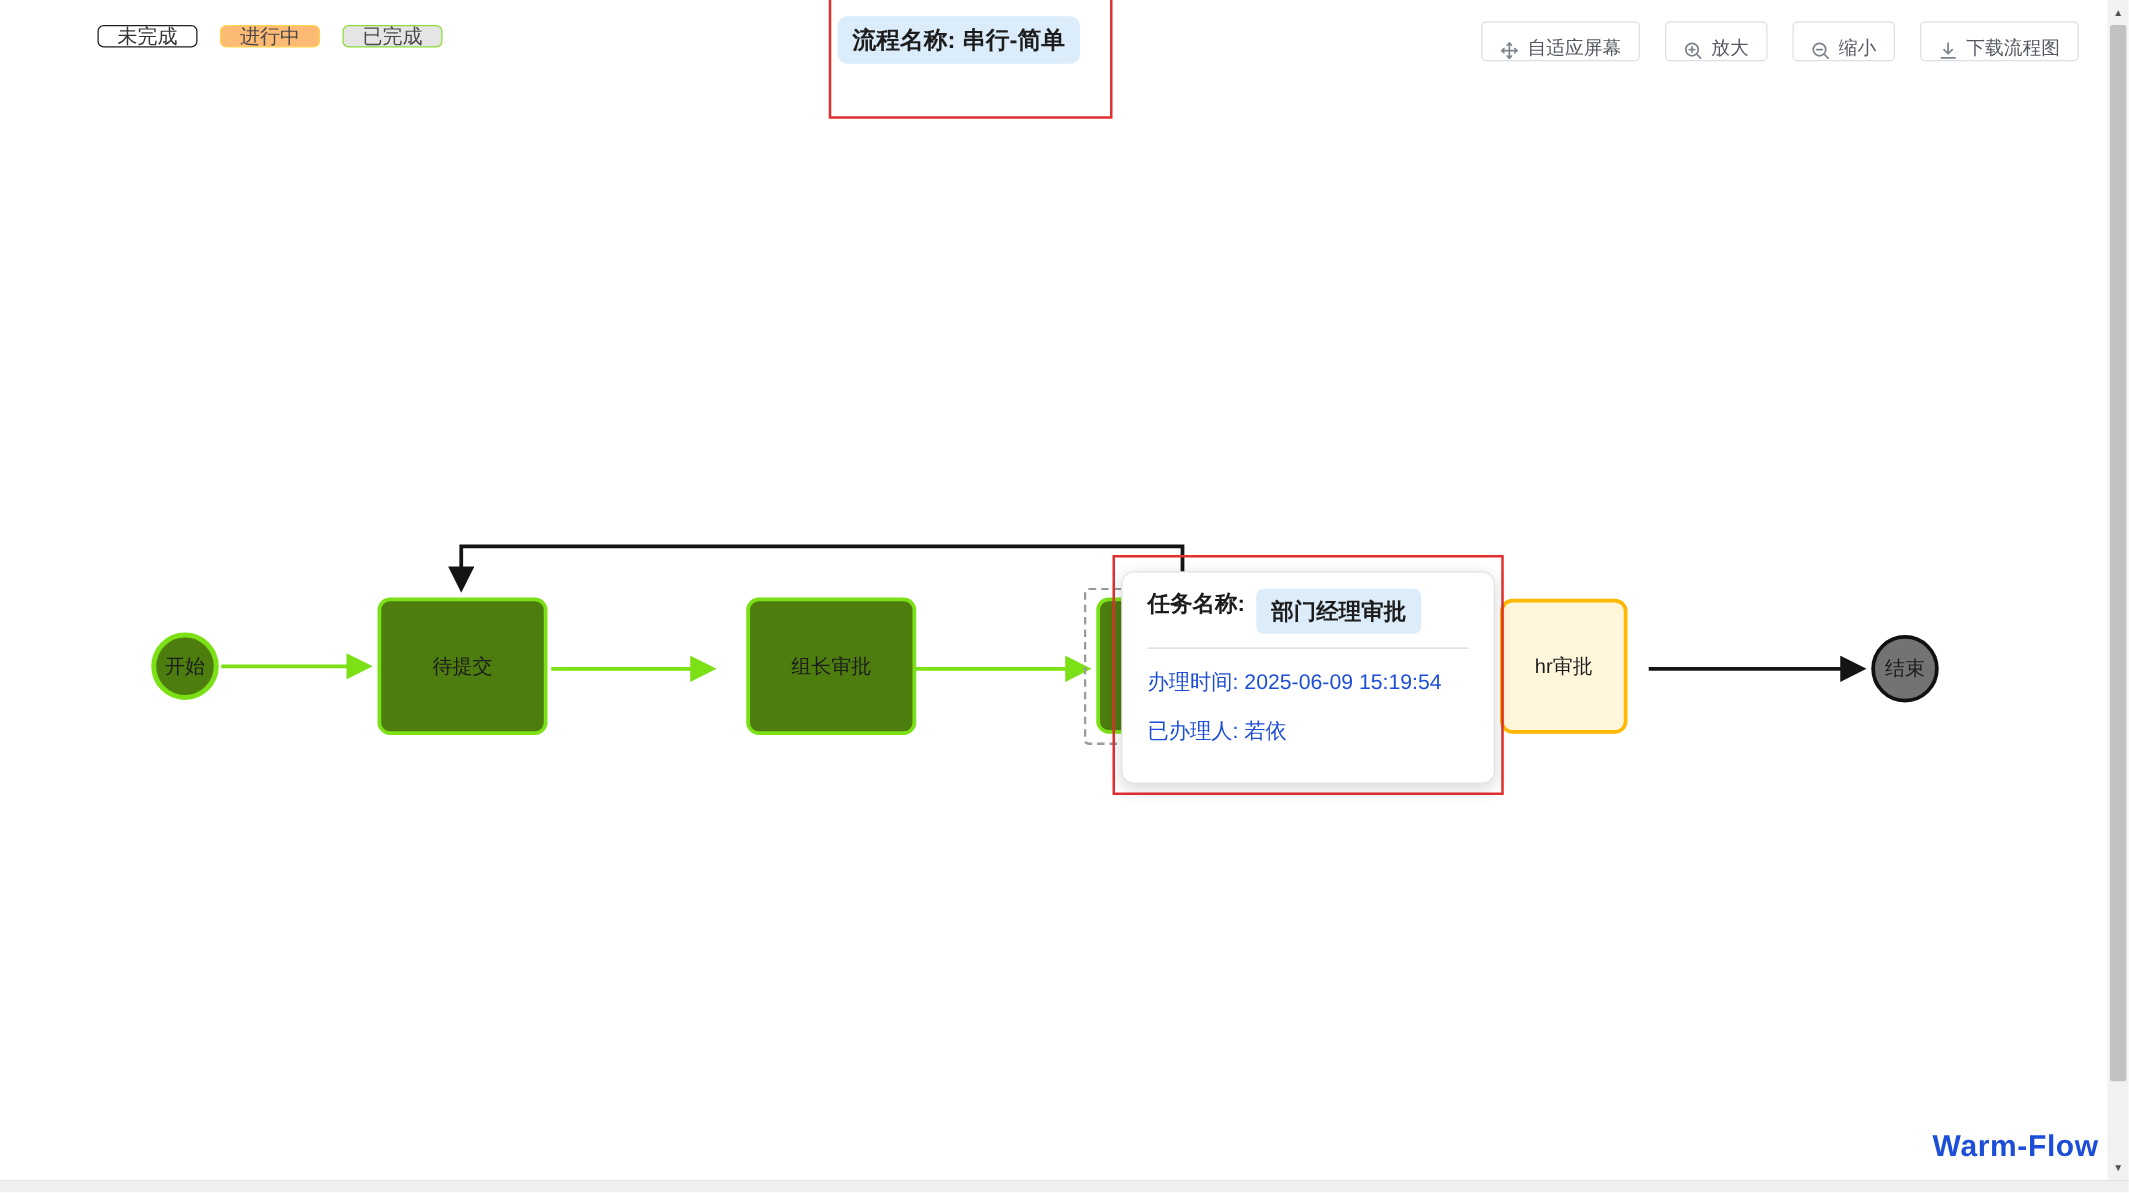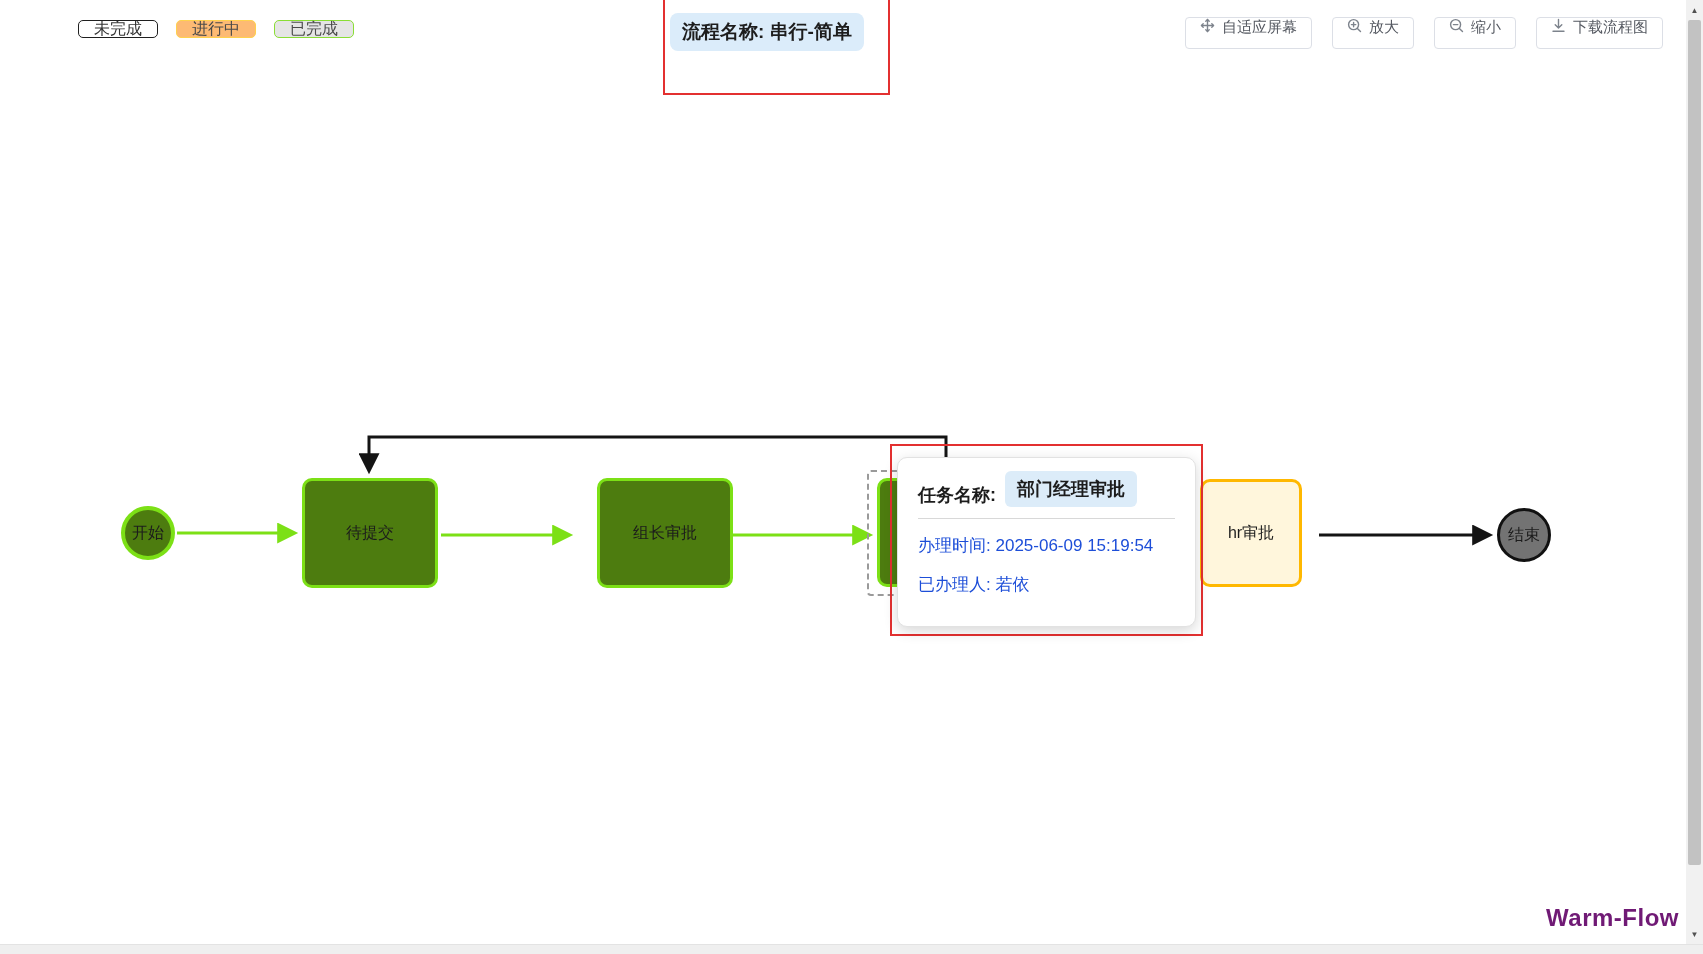--- a/index.html
+++ b/index.html
@@ -29,21 +29,21 @@
   }
   .title-pill {
     position: absolute; left: 5px; top: 21px;
     background: #dbecfa; border-radius: 8px; padding: 6px 12px;
     font-size: 19px; font-weight: bold; color: #1d1d1d; white-space: nowrap;
   }
 
   
   .toolbar { position: absolute; top: 17px; right: 40px; display: flex; gap: 20px; }
   .tool-btn {
-    display: inline-flex; align-items: flex-start; gap: 7px;
+    display: inline-flex; align-items: flex-end; gap: 7px;
     height: 32px; padding: 0 14px; background: #fff;
     border: 1px solid #dcdfe6; border-radius: 4px;
     font-size: 15px; color: #545860; cursor: pointer; white-space: nowrap;
   }
   .tool-btn svg { display: block; }
 
   
   .edges { position: absolute; left: 0; top: 0; z-index: 1; pointer-events: none; }
   .node {
     position: absolute; z-index: 2;
@@ -71,33 +71,33 @@
   .tooltip-red-box {
     position: absolute; left: 890px; top: 444px; width: 313px; height: 192px;
     border: 2px solid #e33030; z-index: 5;
   }
   .tooltip-card {
     position: absolute; left: 897px; top: 457px; width: 299px; height: 170px;
     background: #fff; border: 1px solid #e2e2e2; border-radius: 10px;
     box-shadow: 0 4px 14px rgba(0,0,0,0.16);
     z-index: 6; padding: 13px 20px 16px 20px;
   }
-  .tooltip-title-row { display: flex; align-items: flex-end; gap: 9px; }
+  .tooltip-title-row { display: flex; align-items: flex-start; gap: 9px; }
   .tooltip-title { font-size: 18px; font-weight: bold; color: #1c1c1c; }
   .task-pill {
     background: #dcecf9; border-radius: 6px; padding: 6px 12px;
     font-size: 18px; font-weight: bold; color: #1c1c1c; white-space: nowrap;
   }
   .tooltip-divider { border: none; border-top: 1px solid #d8d8d8; margin: 11px 0 15px 0; }
   .tooltip-row { font-size: 17px; color: #1d4ed8; margin-bottom: 16px; white-space: nowrap; }
 
   
   .brand {
     position: absolute; right: 24px; bottom: 22px;
-    font-size: 24px; font-weight: bold; color: #701a75; letter-spacing: 0.5px;
+    font-size: 24px; font-weight: bold; color: #1d4ed8; letter-spacing: 0.5px;
   }
 
   
   .vscroll {
     position: absolute; right: 0; top: 0; width: 17px; height: 944px;
     background: #f1f1f1; z-index: 10;
   }
   .vscroll-thumb {
     position: absolute; left: 2px; top: 20px; width: 13px; height: 845px;
     background: #c2c2c2; border-radius: 2px;

